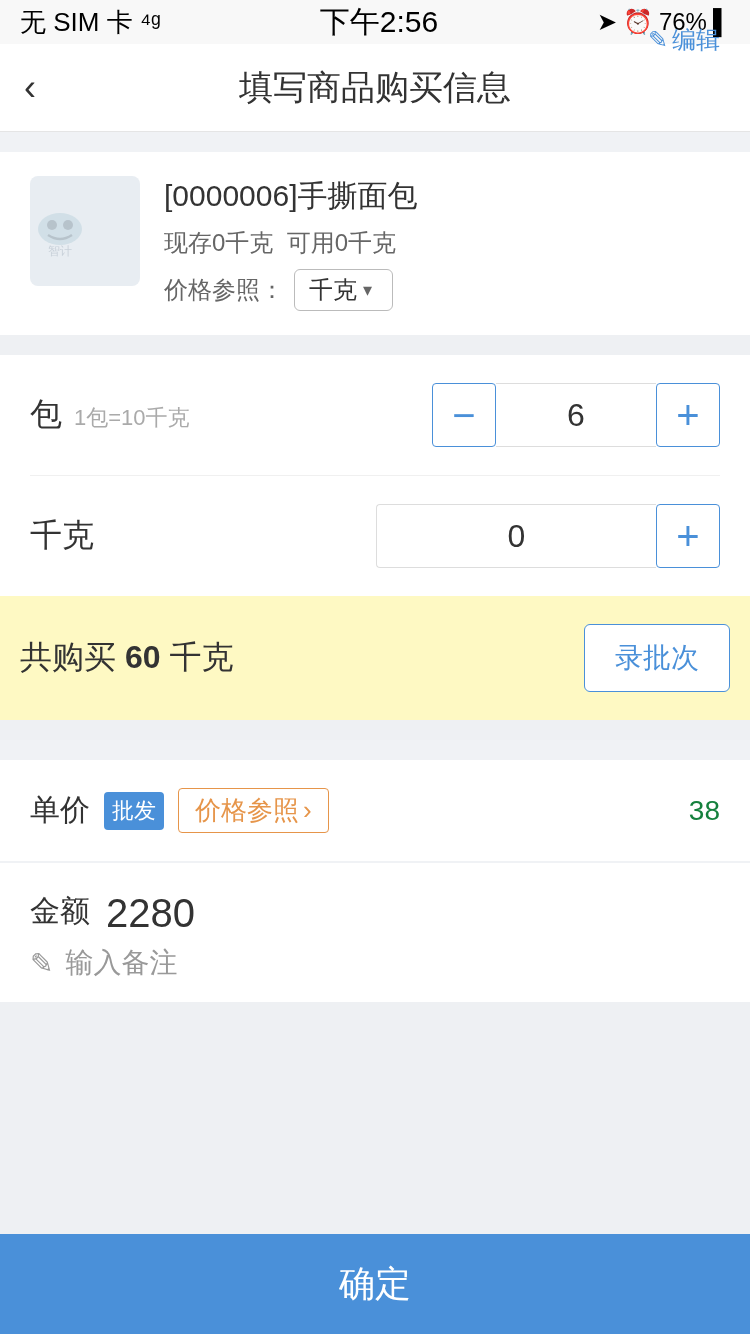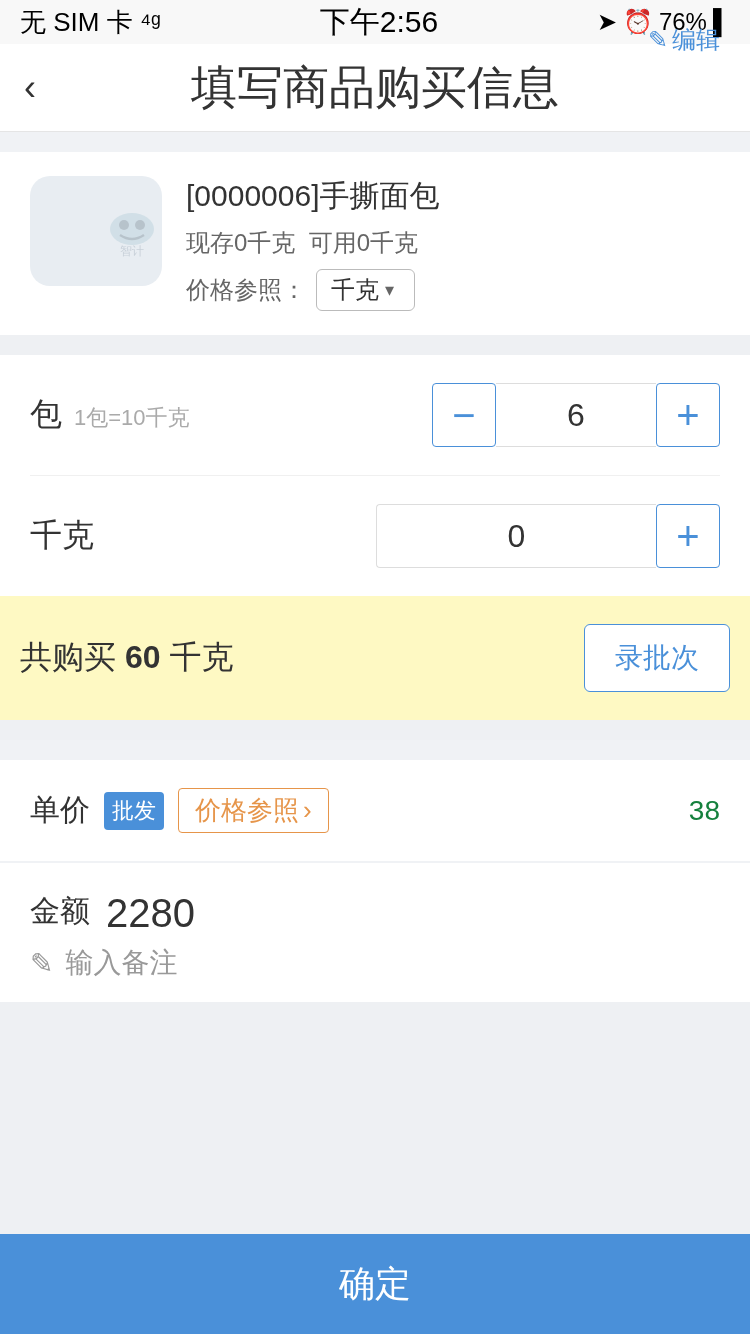--- a/index.html
+++ b/index.html
@@ -41,42 +41,42 @@
       position: relative;
     }
     .nav-back {
       position: absolute;
       left: 24px;
       font-size: 36px;
       color: #333;
       cursor: pointer;
     }
     .nav-title {
-      font-size: 46px;
+      font-size: 34px;
       font-weight: 500;
       color: #333;
     }
 
     
     .product-card {
       background: #fff;
       padding: 24px 30px;
       margin-top: 20px;
       display: flex;
       align-items: flex-start;
       gap: 24px;
     }
     .product-thumb {
-      width: 132px;
+      width: 110px;
       height: 110px;
       background: #e8edf2;
-      border-radius: 20px;
-      display: flex;
-      align-items: center;
-      justify-content: flex-end;
+      border-radius: 8px;
+      display: flex;
+      align-items: center;
+      justify-content: flex-start;
       flex-shrink: 0;
     }
     .product-thumb-inner {
       width: 60px;
       height: 60px;
       opacity: 0.4;
     }
     .product-info { flex: 1; }
     .product-name {
       font-size: 30px;

